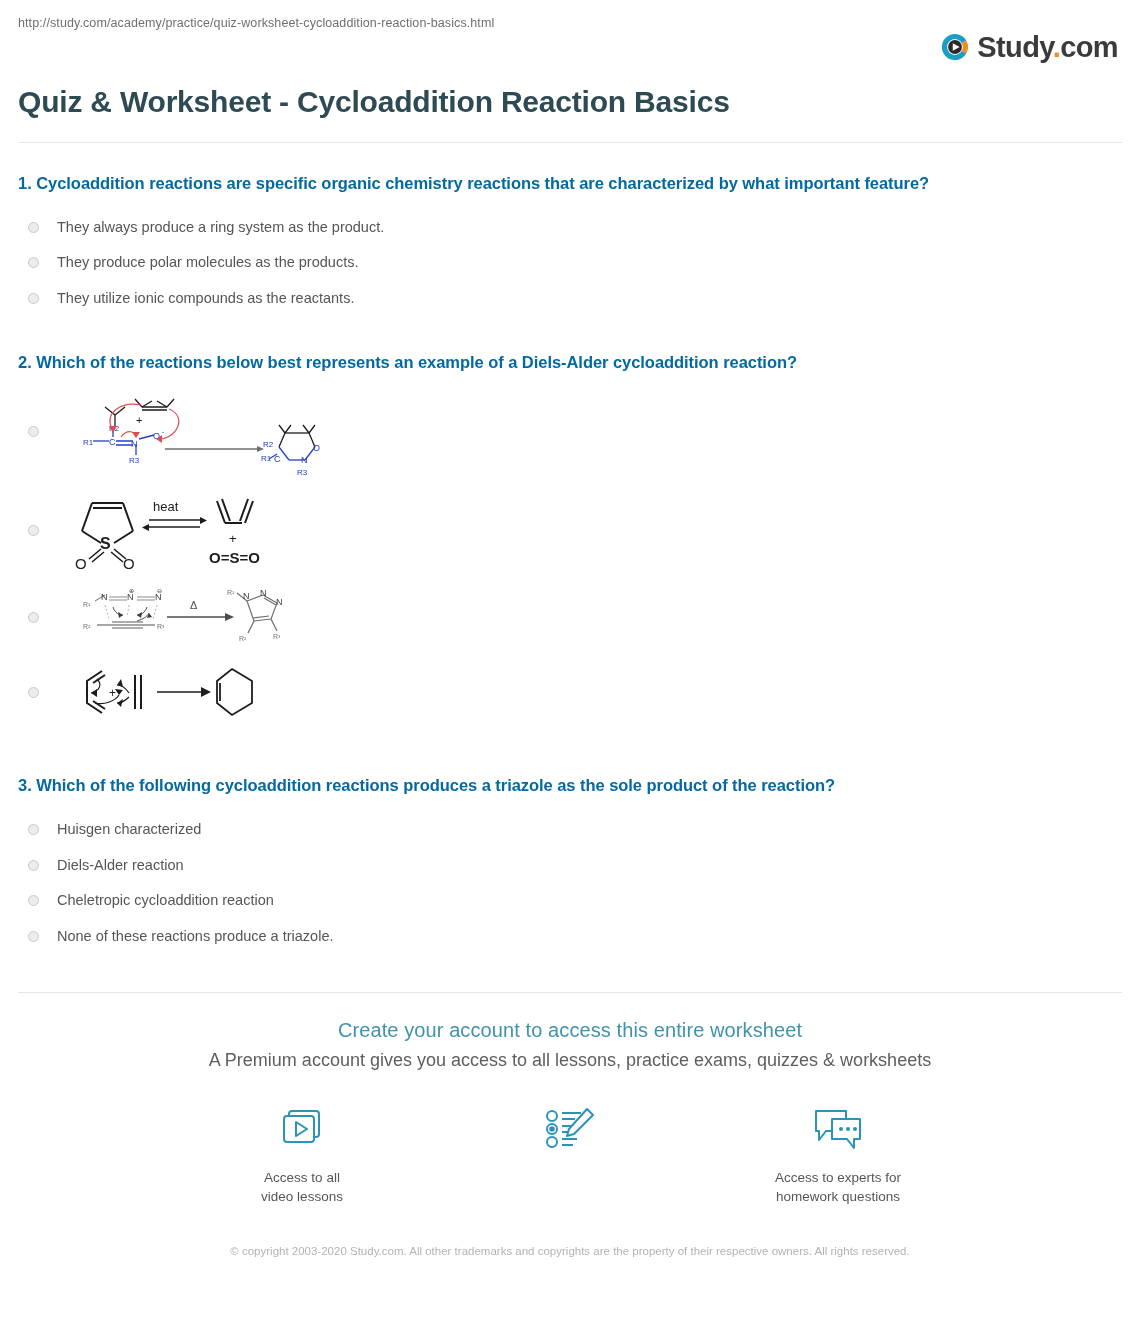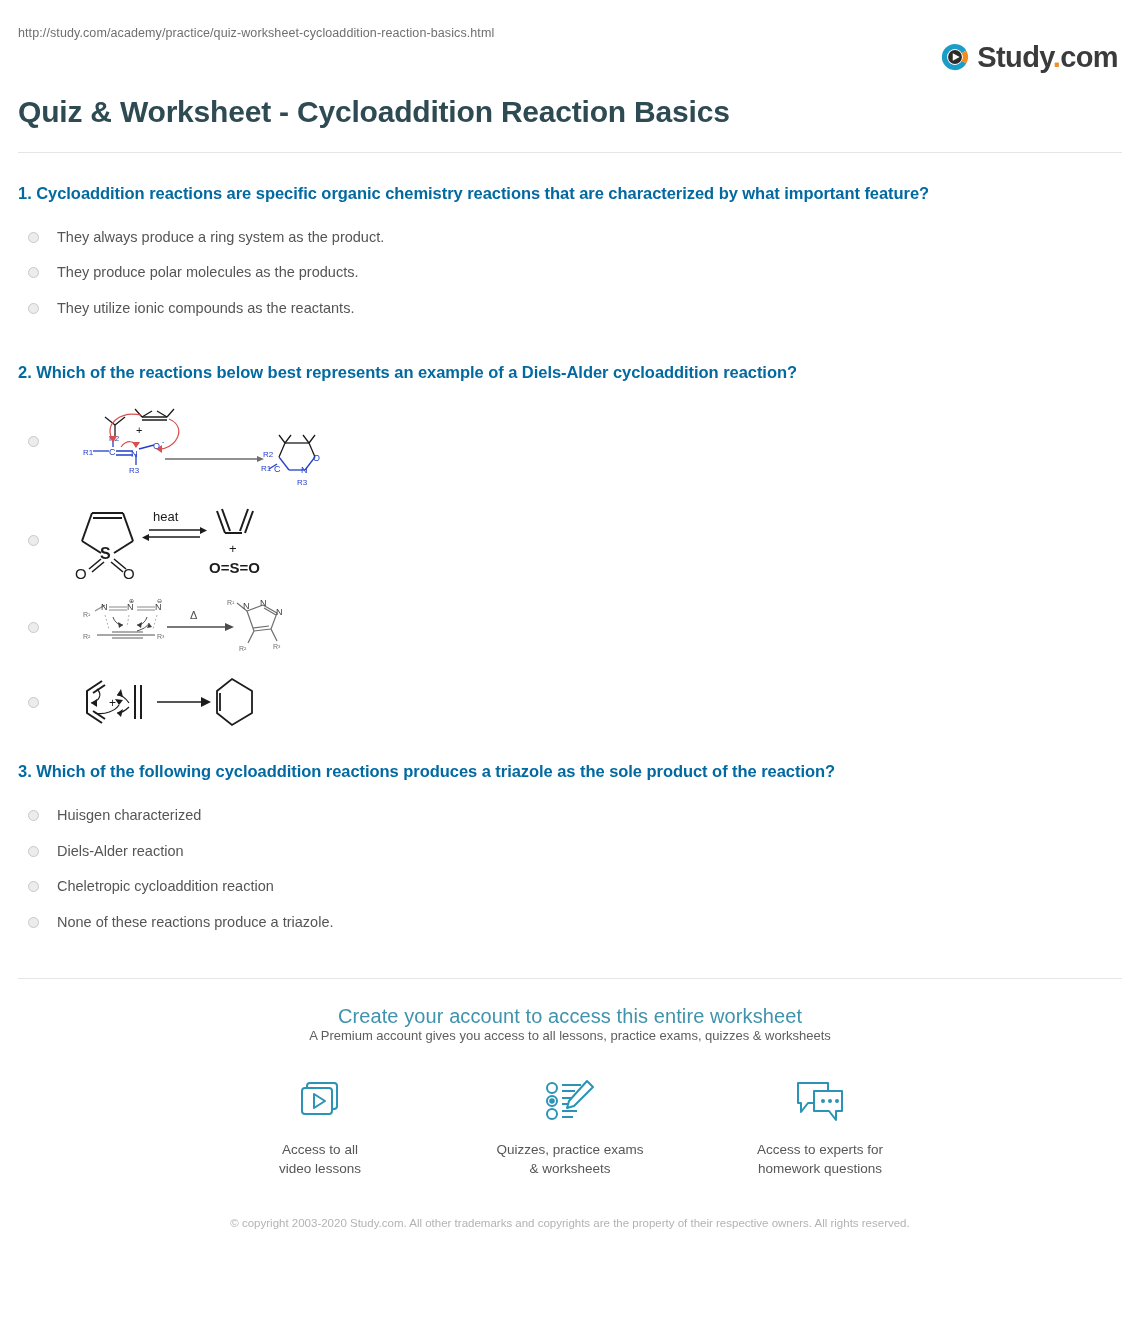--- a/index.html
+++ b/index.html
@@ -6,21 +6,21 @@
   html, body { margin: 0; padding: 0; }
   body {
     width: 1140px;
     height: 1328px;
     background: #ffffff;
     font-family: "Liberation Sans", sans-serif;
     color: #4a4a4a;
     position: relative;
     overflow: hidden;
   }
-  .page { width: 1140px; padding: 10px 18px; position: relative; }
+  .page { width: 1140px; padding: 0 18px; position: relative; }
 
   
   .topbar {
     display: flex;
     align-items: flex-start;
     justify-content: space-between;
     padding-top: 12px;
     min-height: 46px;
   }
   .url {
@@ -96,27 +96,28 @@
   
   .cta-rule { height: 1px; background: #e6e6e6; margin-top: 38px; }
   .cta { text-align: center; padding-top: 26px; }
   .cta-head {
     font-size: 20px;
     color: #3f93ad;
     font-weight: normal;
     letter-spacing: 0.1px;
   }
   .cta-sub {
-    font-size: 13px;
+    font-size: 18px;
     color: #5e5e5e;
+    margin-top: 8px;
   }
   .features {
     display: flex;
     justify-content: center;
-    gap: 60px;
+    gap: 78px;
     margin-top: 34px;
   }
   .feature { width: 190px; text-align: center; }
   .feature-icon { height: 50px; display: flex; align-items: center; justify-content: center; }
   .feature-label {
     margin-top: 14px;
     font-size: 13.5px;
     color: #565656;
     line-height: 1.4;
   }
@@ -363,21 +364,21 @@
           <g stroke="#1c1c1c" stroke-width="1.8" fill="none">
             <path d="M175 6 L195 18 L195 40 L175 52 L160 40 L160 18 Z"></path>
             <path d="M163 20 L163 38"></path>
           </g>
         </svg>
       </div>
 
     </div>
   </div>
 
-  <div class="question-block" style="margin-top:24px;">
+  <div class="question-block" style="margin-top:48px;">
     <div class="q-text">3. Which of the following cycloaddition reactions produces a triazole as the sole product of the reaction?</div>
     <div class="options">
       <div class="option">
         <span class="radio"></span>
         <span class="opt-label">Huisgen characterized</span>
       </div>
       <div class="option">
         <span class="radio"></span>
         <span class="opt-label">Diels-Alder reaction</span>
       </div>
@@ -423,22 +424,20 @@
               <path d="M19 6 L38 6"></path>
               <path d="M19 12 L32 12"></path>
               <path d="M19 19 L30 19"></path>
               <path d="M19 25 L27 25"></path>
               <path d="M19 32 L34 32"></path>
               <path d="M19 38 L30 38"></path>
               <path d="M44 2 L50 8 L31 27 L24 29 L26 22 Z" stroke-linejoin="round" fill="#ffffff"></path>
             </g>
           </svg>
         </div>
-        <div class="feature-label" style="white-space:pre-line;">Quizzes, practice exams
-&amp; worksheets</div>
       </div>
 
       <div class="feature">
         <div class="feature-icon">
           <svg width="56" height="46" viewBox="0 0 56 46">
             <g stroke="#2b93b5" stroke-width="2" fill="none">
               <path d="M6 4 L36 4 L36 24 L16 24 L9 33 L9 24 L6 24 Z" stroke-linejoin="round" fill="#ffffff"></path>
               <path d="M22 12 L50 12 L50 32 L44 32 L44 41 L37 32 L22 32 Z" stroke-linejoin="round" fill="#ffffff"></path>
               <circle cx="31" cy="22" r="2" fill="#2b93b5" stroke="none"></circle>
               <circle cx="38" cy="22" r="2" fill="#2b93b5" stroke="none"></circle>

